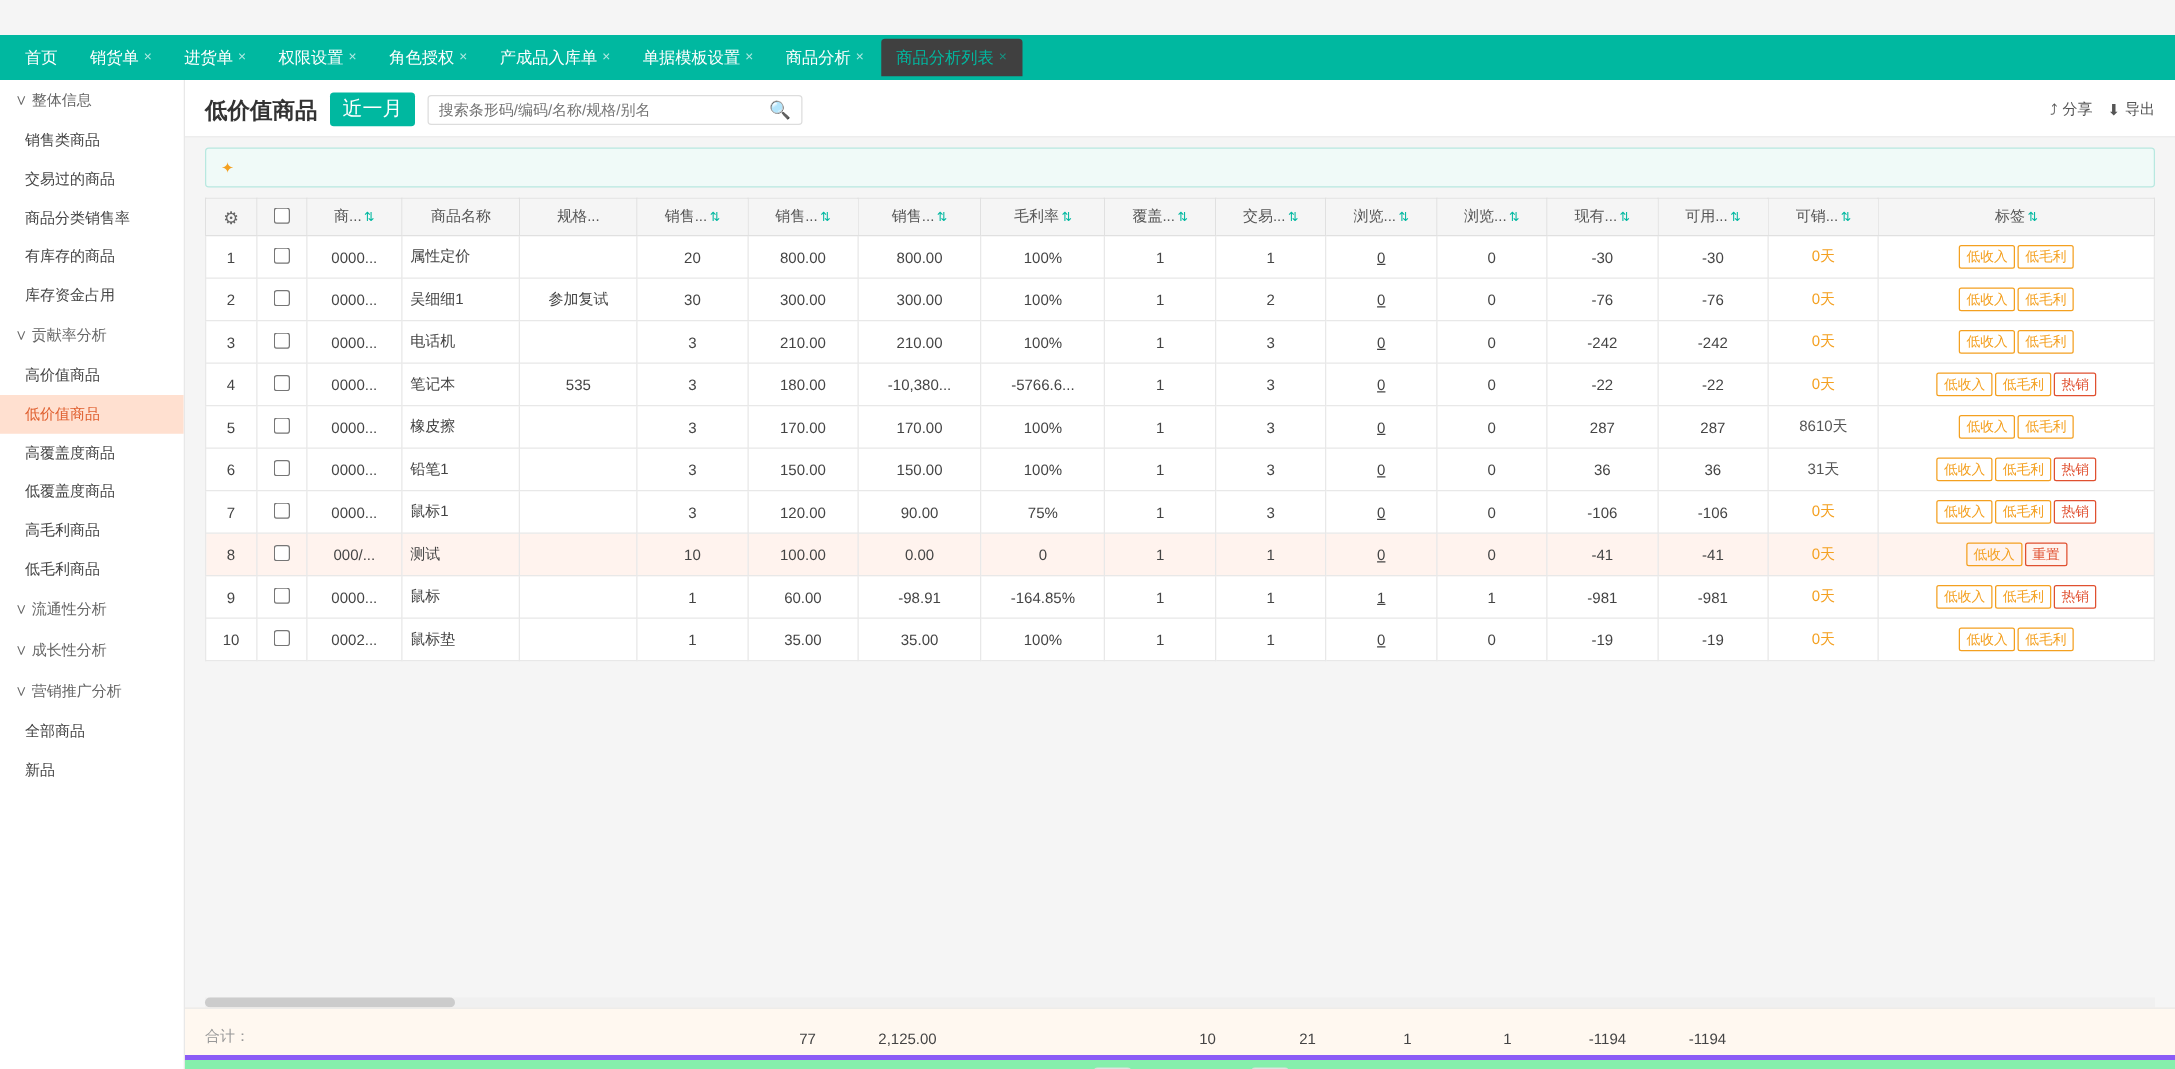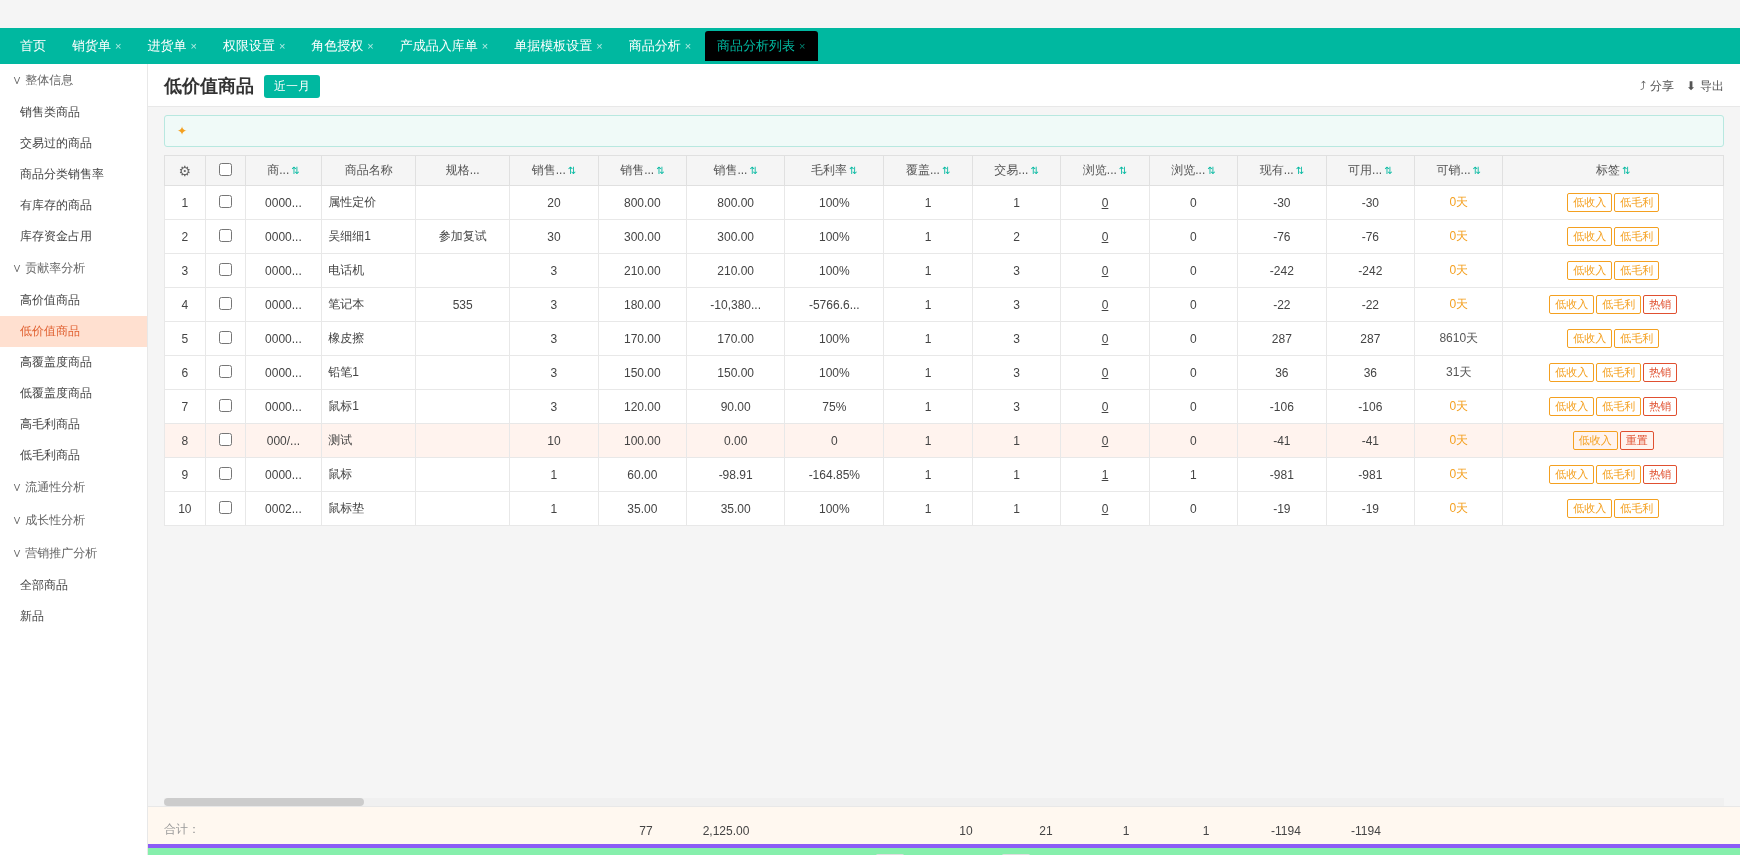--- a/index.html
+++ b/index.html
@@ -19,21 +19,21 @@
       color: #fff;
       padding: 6px 12px;
       cursor: pointer;
       font-size: 13px;
       white-space: nowrap;
       border-radius: 3px 3px 0 0;
       display: flex;
       align-items: center;
       gap: 4px;
     }
-    .top-nav .nav-item.active { background: #000000; color: #00b8a0; align-items: center; }
+    .top-nav .nav-item.active { background: #404040; color: #00b8a0; align-items: center; }
     .top-nav .nav-item .close-btn { font-size: 11px; opacity: 0.7; }
 
     
     .main-layout {
       display: flex;
       height: calc(100vh - 36px);
     }
 
     
     .sidebar {
@@ -83,21 +83,21 @@
       font-size: 18px;
       font-weight: 600;
       color: #333;
     }
     .time-filter-btn {
       background: #00b8a0;
       color: #fff;
       border: none;
       padding: 3px 10px;
       border-radius: 3px;
-      font-size: 12px;
+      font-size: 16px;
       cursor: pointer;
     }
     .search-box {
       display: flex;
       align-items: center;
       border: 1px solid #ddd;
       border-radius: 3px;
       padding: 3px 8px;
       background: #fff;
       flex: 1;
@@ -290,20 +290,24 @@
       <div class="sidebar-group-title">∨ 成长性分析</div>
       <div class="sidebar-group-title">∨ 营销推广分析</div>
       <div class="sidebar-item">全部商品</div>
       <div class="sidebar-item">新品</div>
     </div>
 
   <div class="content-area">
     <div class="page-header">
       <span class="page-title">低价值商品</span>
       <button class="time-filter-btn">近一月</button>
+      <div class="search-box">
+        <input type="text" placeholder="搜索条形码/编码/名称/规格/别名" style="">
+        <span class="search-icon">🔍</span>
+      </div>
       <div class="header-actions">
         <button class="action-btn">
           <span>⤴</span>
           <span>分享</span>
         </button>
         <button class="action-btn">
           <span>⬇</span>
           <span>导出</span>
         </button>
       </div>

